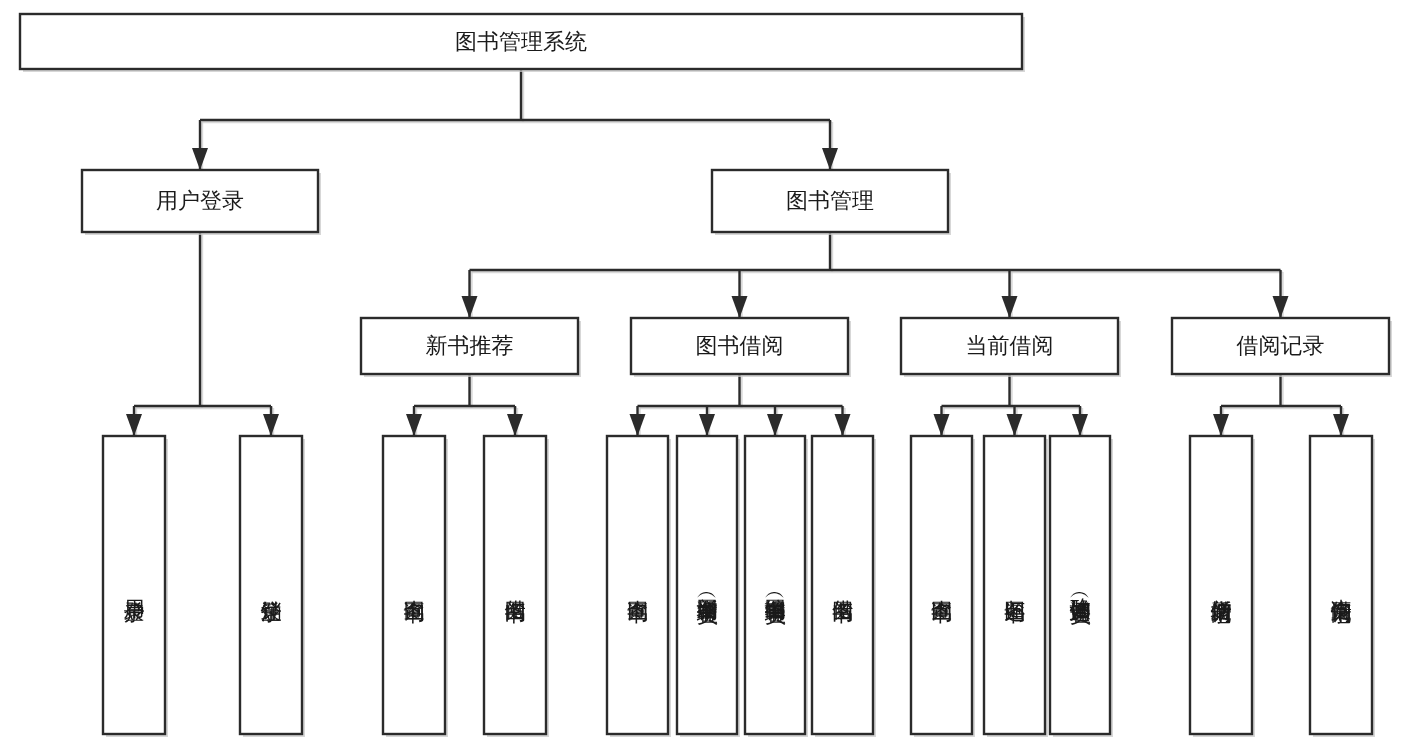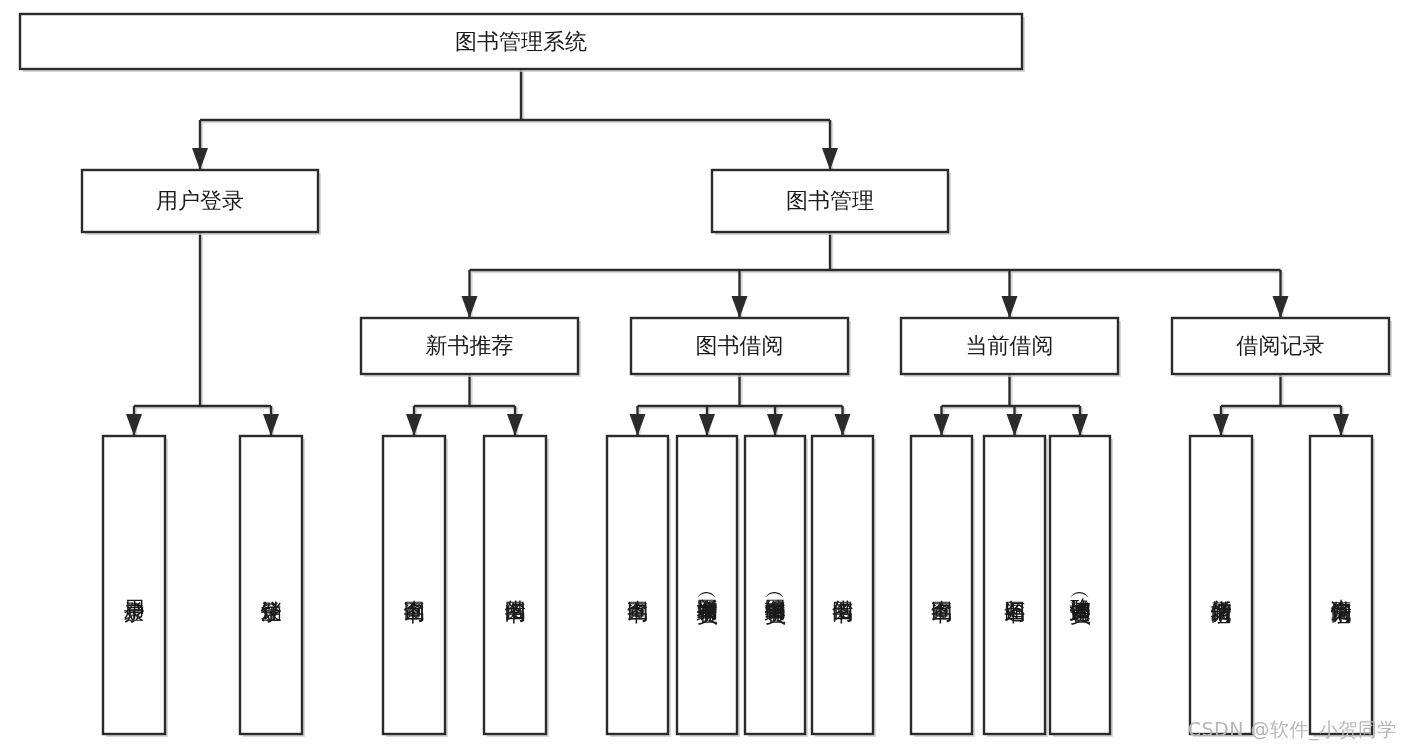--- a/index.html
+++ b/index.html
@@ -308,14 +308,13 @@
         <span class="vlabel-text">确认归还（管理员）</span>
       </div>
       <div class="vlabel-box" style="left: 1190px; top: 436px; width: 62px; height: 298px;">
         <span class="vlabel-text">新增借阅记录</span>
       </div>
       <div class="vlabel-box" style="left: 1310px; top: 436px; width: 62px; height: 298px;">
         <span class="vlabel-text">查询借阅记录</span>
       </div>
     </div>
 
-  <div class="watermark">CSDN @软件_小贺同学</div>
 </div>
 
 </body></html>

